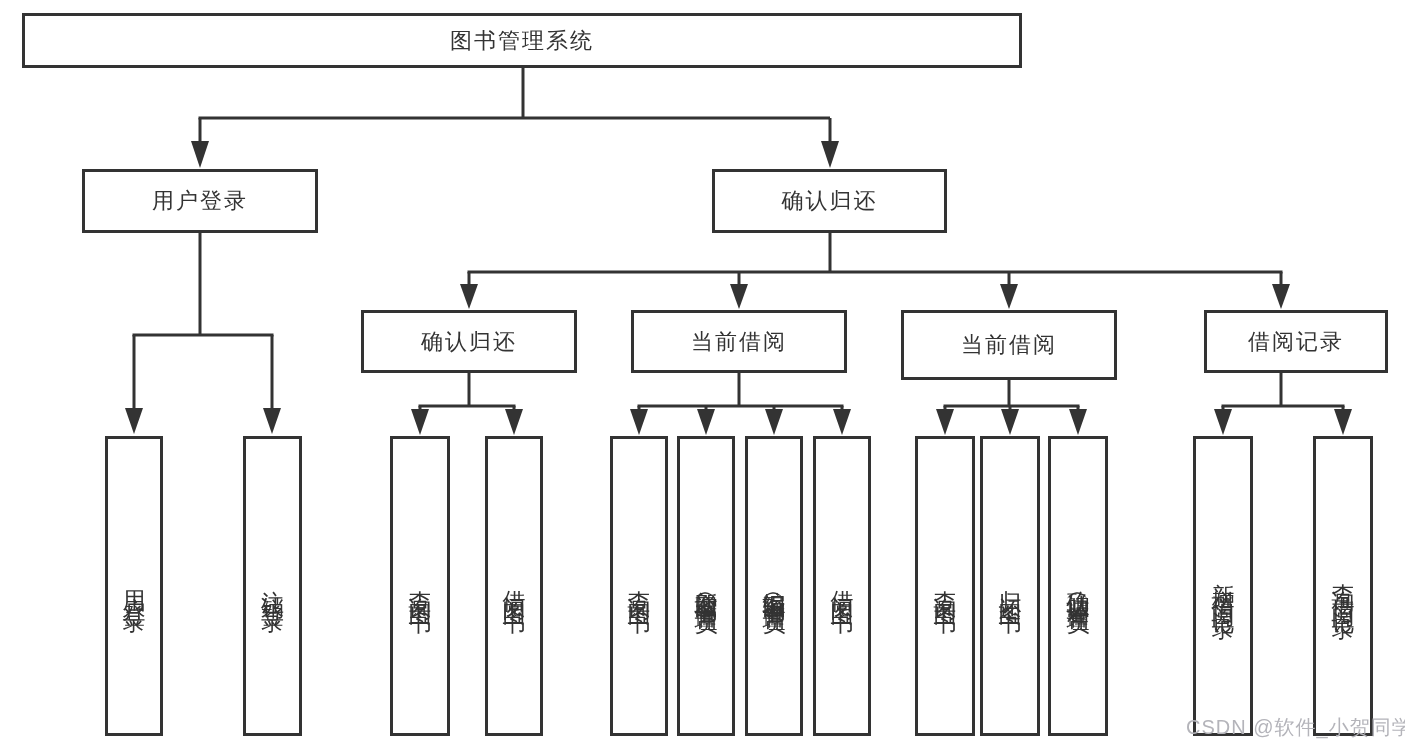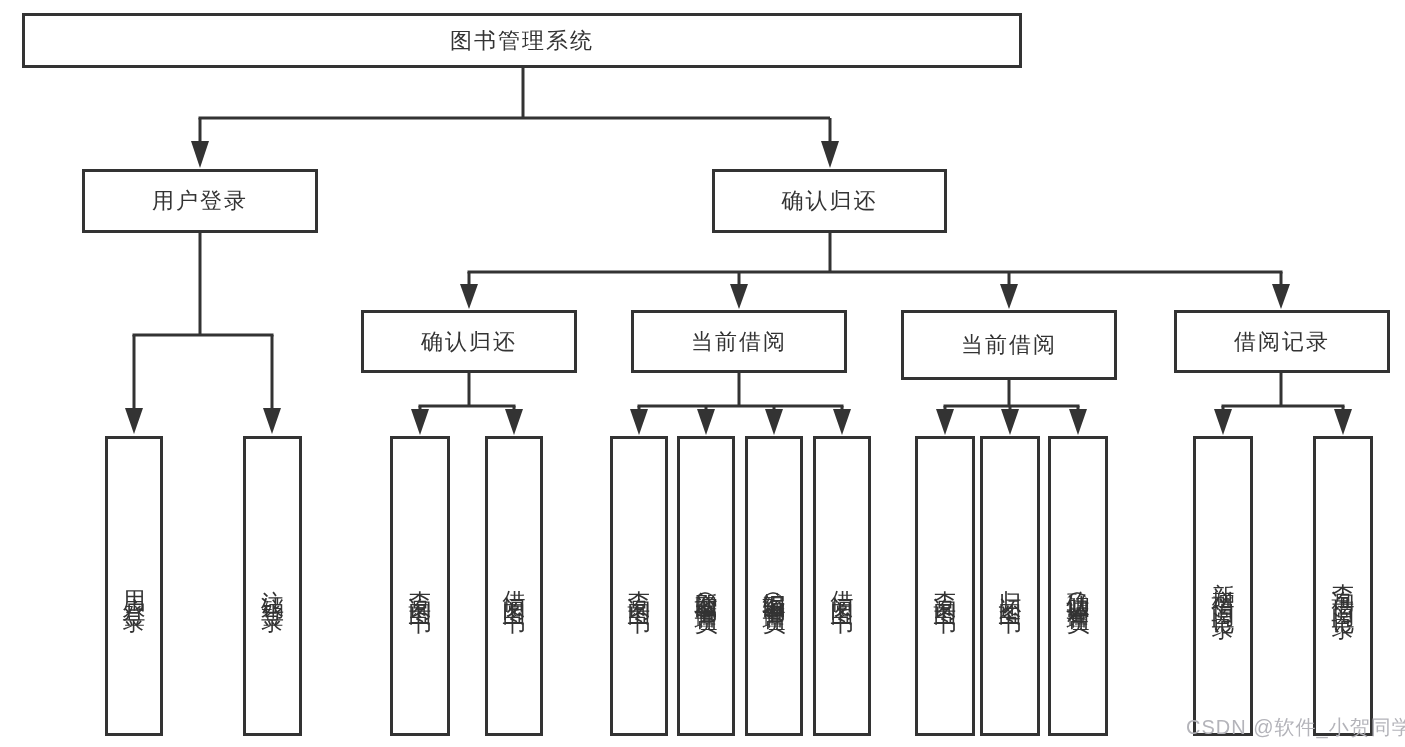--- a/index.html
+++ b/index.html
@@ -159,21 +159,21 @@
 
   <div class="hbox" style="left:361px; top:310px; width:216px; height:63px;">
     <span>确认归还</span>
   </div>
   <div class="hbox" style="left:631px; top:310px; width:216px; height:63px;">
     <span>当前借阅</span>
   </div>
   <div class="hbox" style="left:901px; top:310px; width:216px; height:70px;">
     <span>当前借阅</span>
   </div>
-  <div class="hbox" style="left:1174px; top:310px; width:216px; height:63px;">
+  <div class="hbox" style="left:1204px; top:310px; width:184px; height:63px;">
     <span>借阅记录</span>
   </div>
 
   <div class="vbox" style="left:105px; width:58px;">
     <span>用户登录</span>
   </div>
   <div class="vbox" style="left:243px; width:59px;">
     <span>注销登录</span>
   </div>
 

